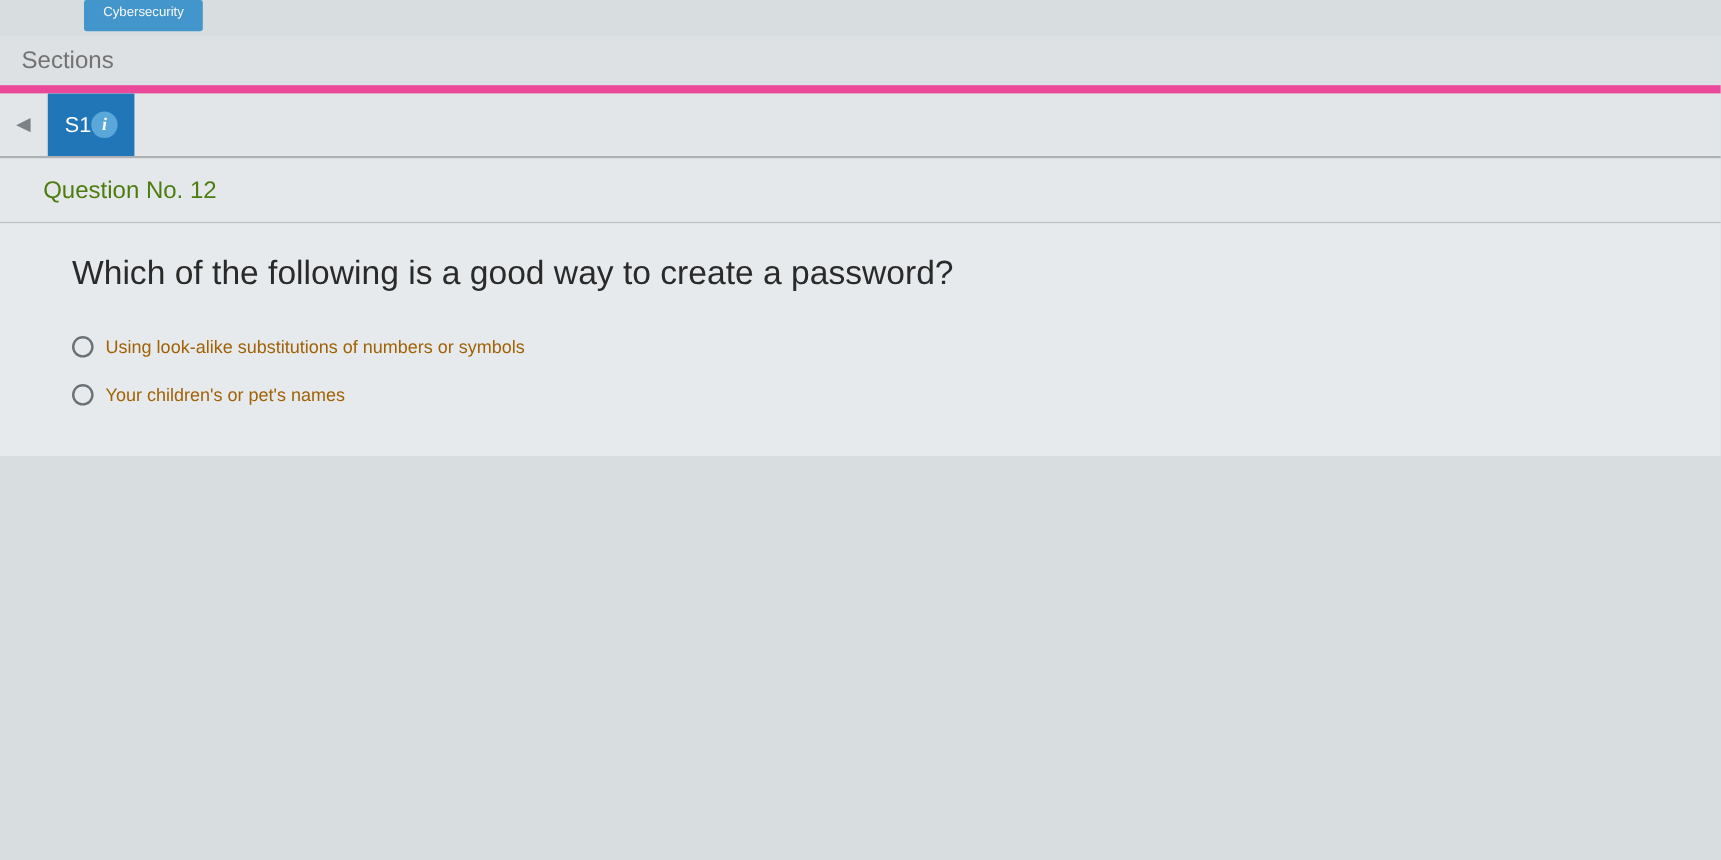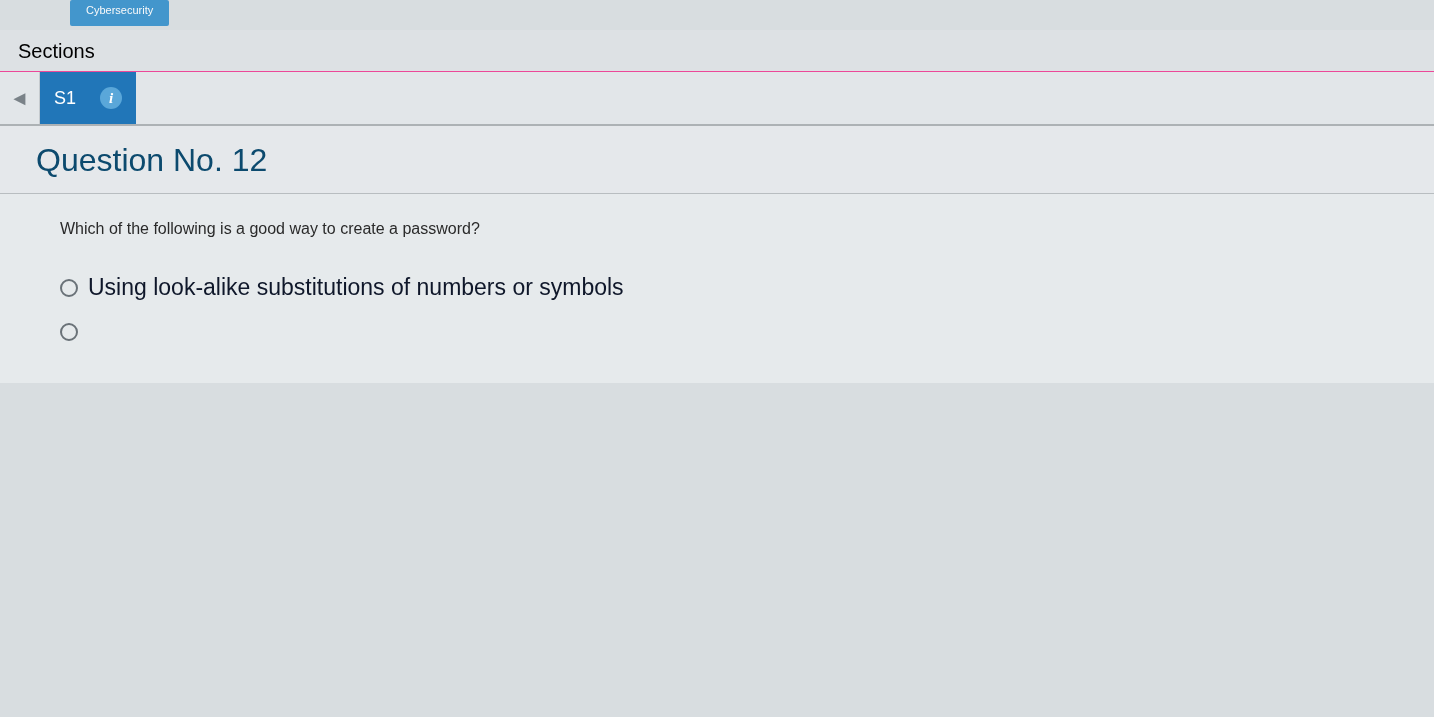--- a/index.html
+++ b/index.html
@@ -24,22 +24,22 @@
       color: #fff;
       padding: 4px 16px 10px 16px;
       font-size: 11px;
       border-radius: 2px;
       position: relative;
       opacity: 0.85;
     }
     .sections-header {
       padding: 10px 0 8px 18px;
       font-size: 20px;
-      color: #000000;
-      border-bottom: 1px solid #ec4899;
+      color: #737373;
+      border-bottom: 7px solid #ec4899;
       background: #dde1e4;
     }
     .section-tabs-row {
       display: flex;
       align-items: stretch;
       border-bottom: 2px solid #adb2b5;
       background: #e2e6e9;
       height: 54px;
     }
     .nav-arrow {
@@ -48,21 +48,21 @@
       justify-content: center;
       width: 40px;
       color: #7a8288;
       font-size: 20px;
       cursor: pointer;
       border-right: 1px solid #c5cace;
     }
     .section-tab {
       display: flex;
       align-items: center;
-      gap: 24px;
+      gap: 0;
       background: #2176b8;
       color: #fff;
       padding: 0 14px;
       font-size: 18px;
       font-weight: 500;
       cursor: pointer;
     }
     .info-icon {
       display: inline-flex;
       align-items: center;
@@ -72,53 +72,53 @@
       border-radius: 50%;
       background: #5aa7d9;
       color: #fff;
       font-family: Georgia, serif;
       font-style: italic;
       font-size: 15px;
       font-weight: bold;
     }
     .question-header {
       padding: 16px 0 14px 36px;
-      font-size: 32px;
-      color: #0c4a6e;
+      font-size: 20px;
+      color: #4d7c0f;
       border-bottom: 1px solid #b8bdc0;
       background: #e5e8eb;
       font-weight: 500;
     }
     .question-body {
       padding: 26px 40px 20px 60px;
       background: #e6eaec;
     }
     .question-text {
-      font-size: 16px;
+      font-size: 28px;
       color: #2a2a2a;
       margin-bottom: 36px;
     }
     .option-row {
       display: flex;
       align-items: center;
       gap: 10px;
       margin-bottom: 22px;
       cursor: pointer;
     }
     .radio-circle {
       width: 18px;
       height: 18px;
       border: 2px solid #6a7278;
       border-radius: 50%;
       flex-shrink: 0;
       background: transparent;
     }
     .option-label {
-      font-size: 23px;
-      color: #0f172a;
+      font-size: 15px;
+      color: #a16207;
     }
   </style>
 </head>
 <body>
 
 <div class="top-tab-area">
   <div class="top-tab">
     <span>Cybersecurity</span>
   </div>
 </div>
@@ -144,16 +144,17 @@
 <div class="question-body">
   <div class="question-text">Which of the following is a good way to create a password?</div>
 
   <div class="option-row">
     <span class="radio-circle"></span>
     <span class="option-label">Using look-alike substitutions of numbers or symbols</span>
   </div>
 
   <div class="option-row">
     <span class="radio-circle"></span>
+    <span class="option-label">Your children's or pet's names</span>
   </div>
 
 
 </div>
 
 </body></html>

